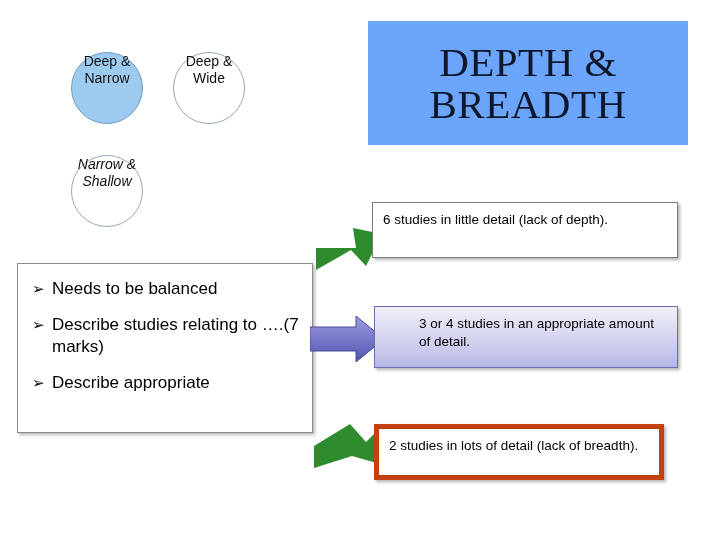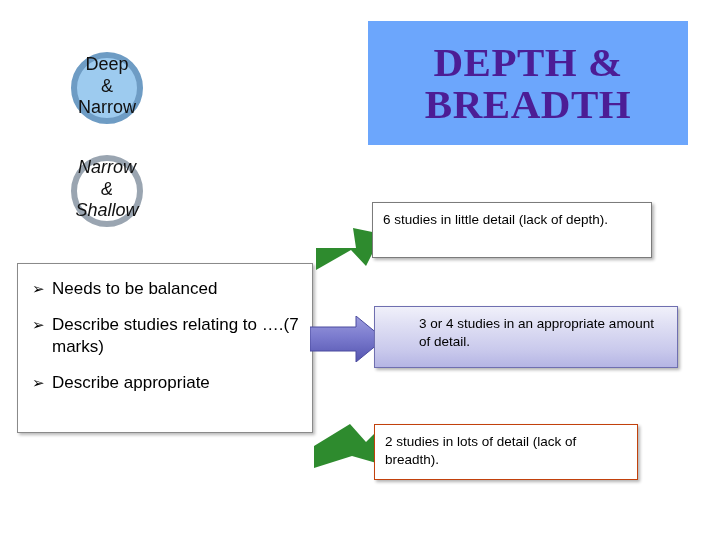--- a/index.html
+++ b/index.html
@@ -24,49 +24,49 @@
     width: 320px;
     height: 124px;
     background: #6CA6FC;
     display: flex;
     align-items: center;
     justify-content: center;
     text-align: center;
   }
   #title-banner .title-text {
     font-family: "Liberation Serif", "DejaVu Serif", serif;
-    color: #4c1d95;
+    color: #0f172a;
     font-size: 41px;
     line-height: 1.03;
-    font-weight: bold;
+    font-weight: normal;
     letter-spacing: 0.5px;
     text-transform: uppercase;
     padding: 0 6px;
   }
 
   
   #circle-group {
     position: absolute;
     left: 68px;
     top: 52px;
     width: 200px;
     height: 176px;
   }
   .circle {
     position: absolute;
     width: 72px;
     height: 72px;
     border-radius: 50%;
     box-sizing: border-box;
-    border: 6px solid #4d7c0f;
+    border: 1px solid #4d7c0f;
     display: flex;
-    align-items: flex-end;
+    align-items: flex-start;
     justify-content: center;
     text-align: center;
-    font-size: 18px;
+    font-size: 14px;
     line-height: 1.18;
     color: #111111;
   }
   .circle.filled {
     background: #9DCBEF;
     border-color: #6E9CC4;
   }
   .circle.hollow {
     background: #ffffff;
     border-color: #9AA5B1;
@@ -113,61 +113,64 @@
     box-sizing: border-box;
     font-size: 13.5px;
     line-height: 1.35;
     color: #000000;
     padding: 8px 10px 6px 10px;
     box-shadow: 2px 2px 3px rgba(0,0,0,0.30);
   }
   #callout-top {
     left: 372px;
     top: 202px;
-    width: 280px;
+    width: 306px;
     height: 56px;
     background: #ffffff;
     border: 1px solid #7b7b7b;
   }
   #callout-middle {
     left: 374px;
     top: 306px;
     width: 304px;
     height: 62px;
     border: 1px solid #6f6fb0;
     background: linear-gradient(to bottom, #F0F0FA 0%, #E0E0F4 28%, #C9C9EC 72%, #B5B5E4 100%);
     padding-left: 44px;
   }
   #callout-bottom {
     left: 374px;
     top: 424px;
-    width: 264px;
+    width: 290px;
     height: 56px;
     background: #ffffff;
-    border: 1px solid #c2410c;
+    border: 5px solid #c2410c;
   }
 
   
   .arrow {
     position: absolute;
   }
   #arrow-green-top    { left: 316px; top: 212px; width: 66px; height: 60px; }
   #arrow-purple-mid   { left: 310px; top: 316px; width: 74px; height: 46px; }
   #arrow-green-bottom { left: 314px; top: 420px; width: 68px; height: 62px; }
 </style>
 </head>
 <body>
 
 <div id="title-banner">
   <div class="title-text">Depth &amp; Breadth</div>
 </div>
 
 <div id="circle-group">
   <div class="circle filled" id="circle-deep-narrow">
     <span>Deep &amp; Narrow</span>
+  </div>
+  <div class="circle hollow" id="circle-deep-wide">
+    <span>Deep &amp; Wide</span>
   </div>
   <div class="circle hollow" id="circle-narrow-shallow">
     <span>Narrow &amp; Shallow</span>
   </div>
 </div>
 
 <div id="bullet-box">
   <div class="bullet-item">
     <span class="bullet-marker">➢</span>
     <span class="bullet-text">Needs to be balanced</span>

